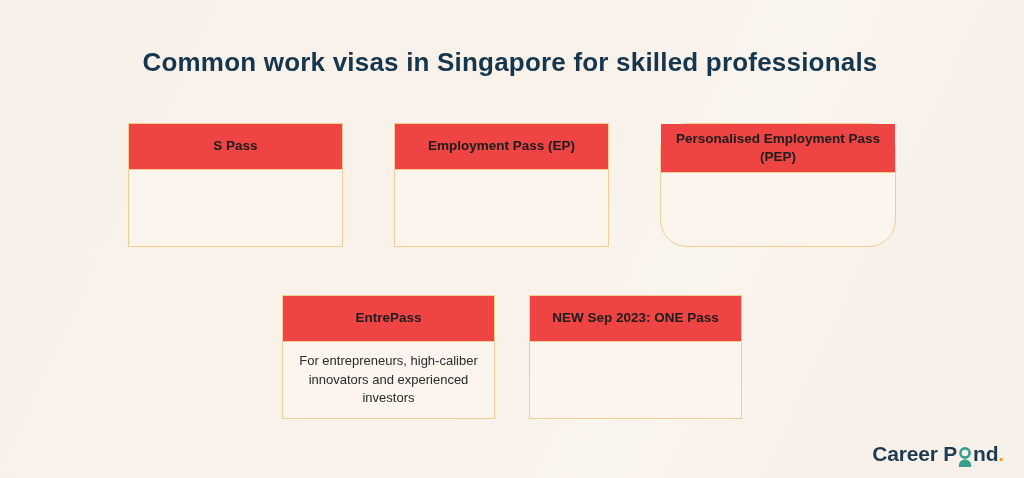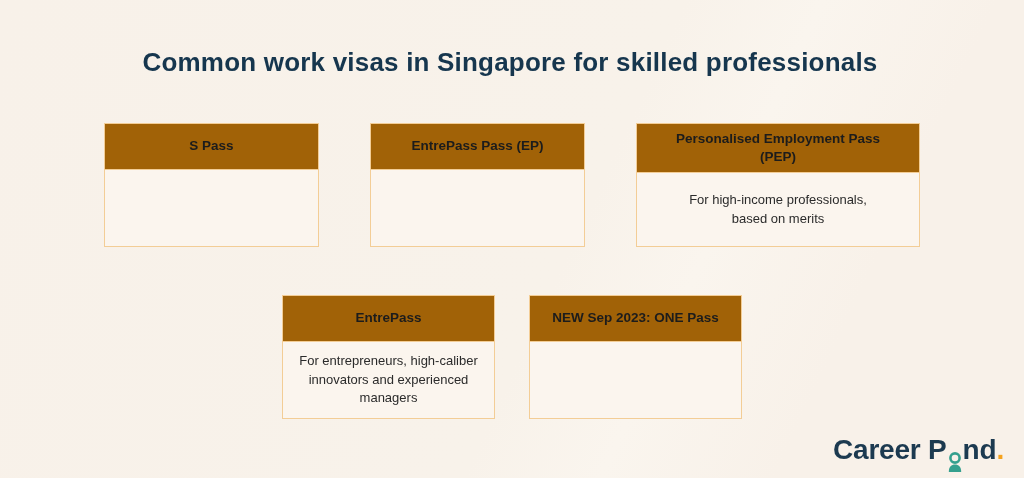--- a/index.html
+++ b/index.html
@@ -30,24 +30,24 @@
   .row-1 { top: 123px; gap: 51px; }
   .row-2 { top: 295px; gap: 34px; }
   .card {
     width: 215px;
     height: 124px;
     border: 1px solid #f3cd96;
     display: flex;
     flex-direction: column;
     background: #fbf5ee;
   }
-  .row-1 .card:nth-child(3) { width: 284px; }
+  .row-1 .card:nth-child(3) { width: 236px; border-radius: 27px; }
   .row-2 .card { width: 213px; }
   .card-header {
-    background: #a16207;
+    background: #ef4444;
     border-bottom: 1px solid #f3cd96;
     min-height: 46px;
     display: flex;
     align-items: center;
     justify-content: center;
     text-align: center;
     font-size: 13.5px;
     font-weight: 700;
     color: #1c1c1c;
     line-height: 1.35;
@@ -62,21 +62,21 @@
     text-align: center;
     font-size: 13px;
     color: #2b2b2b;
     line-height: 1.42;
     padding: 6px 8px;
     white-space: pre-line;
   }
   .logo {
     position: absolute;
     right: 20px; bottom: 12px;
-    font-size: 28px;
+    font-size: 21px;
     font-weight: 700;
     color: #1c3a50;
     letter-spacing: -0.2px;
     display: flex;
     align-items: baseline;
     text-align: center;
   }
   .logo .person {
     display: inline-block;
     width: 14px; height: 20px;
@@ -90,36 +90,34 @@
 </head>
 <body>
 
 <div class="title">Common work visas in Singapore for skilled professionals</div>
 
 <div class="row row-1">
   <div class="card">
     <div class="card-header">S Pass</div>
   </div>
   <div class="card">
-    <div class="card-header">EntrePass Pass (EP)</div>
+    <div class="card-header">Employment Pass (EP)</div>
   </div>
   <div class="card">
     <div class="card-header">Personalised Employment Pass
 (PEP)</div>
-    <div class="card-body">For high-income professionals,
-based on merits</div>
   </div>
 </div>
 
 <div class="row row-2">
   <div class="card">
     <div class="card-header">EntrePass</div>
     <div class="card-body">For entrepreneurs, high-caliber
 innovators and experienced
-managers</div>
+investors</div>
   </div>
   <div class="card">
     <div class="card-header">NEW Sep 2023: ONE Pass</div>
   </div>
 </div>
 
 <div class="logo">
   <span>Career P</span>
     <span class="person"><svg width="14" height="20" viewBox="0 0 14 20">
         <circle cx="7" cy="6" r="4.6" fill="none" stroke="#35a08e" stroke-width="2.6"></circle>

